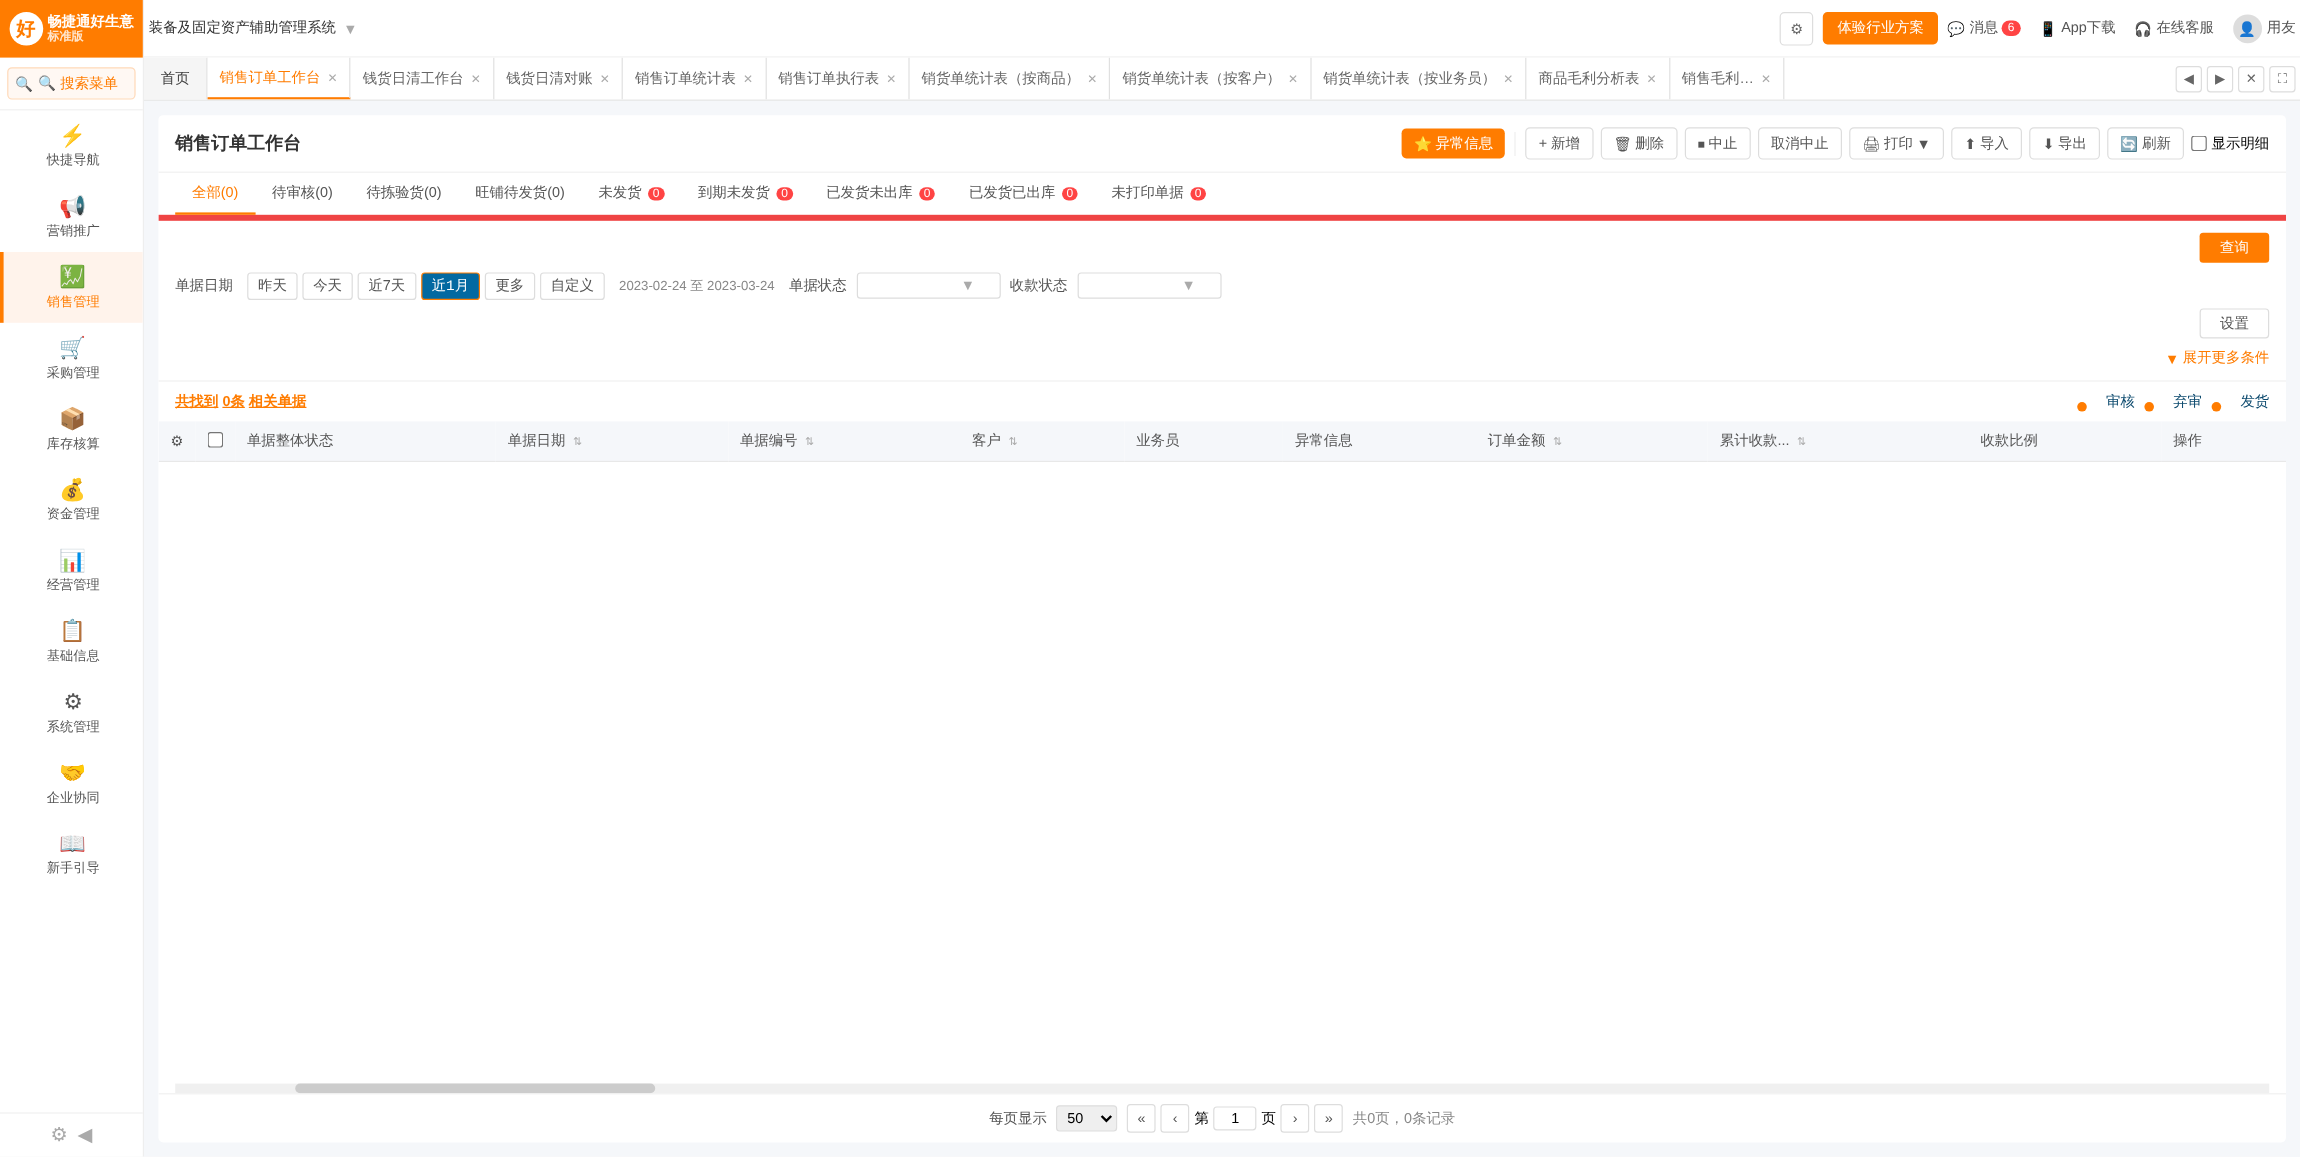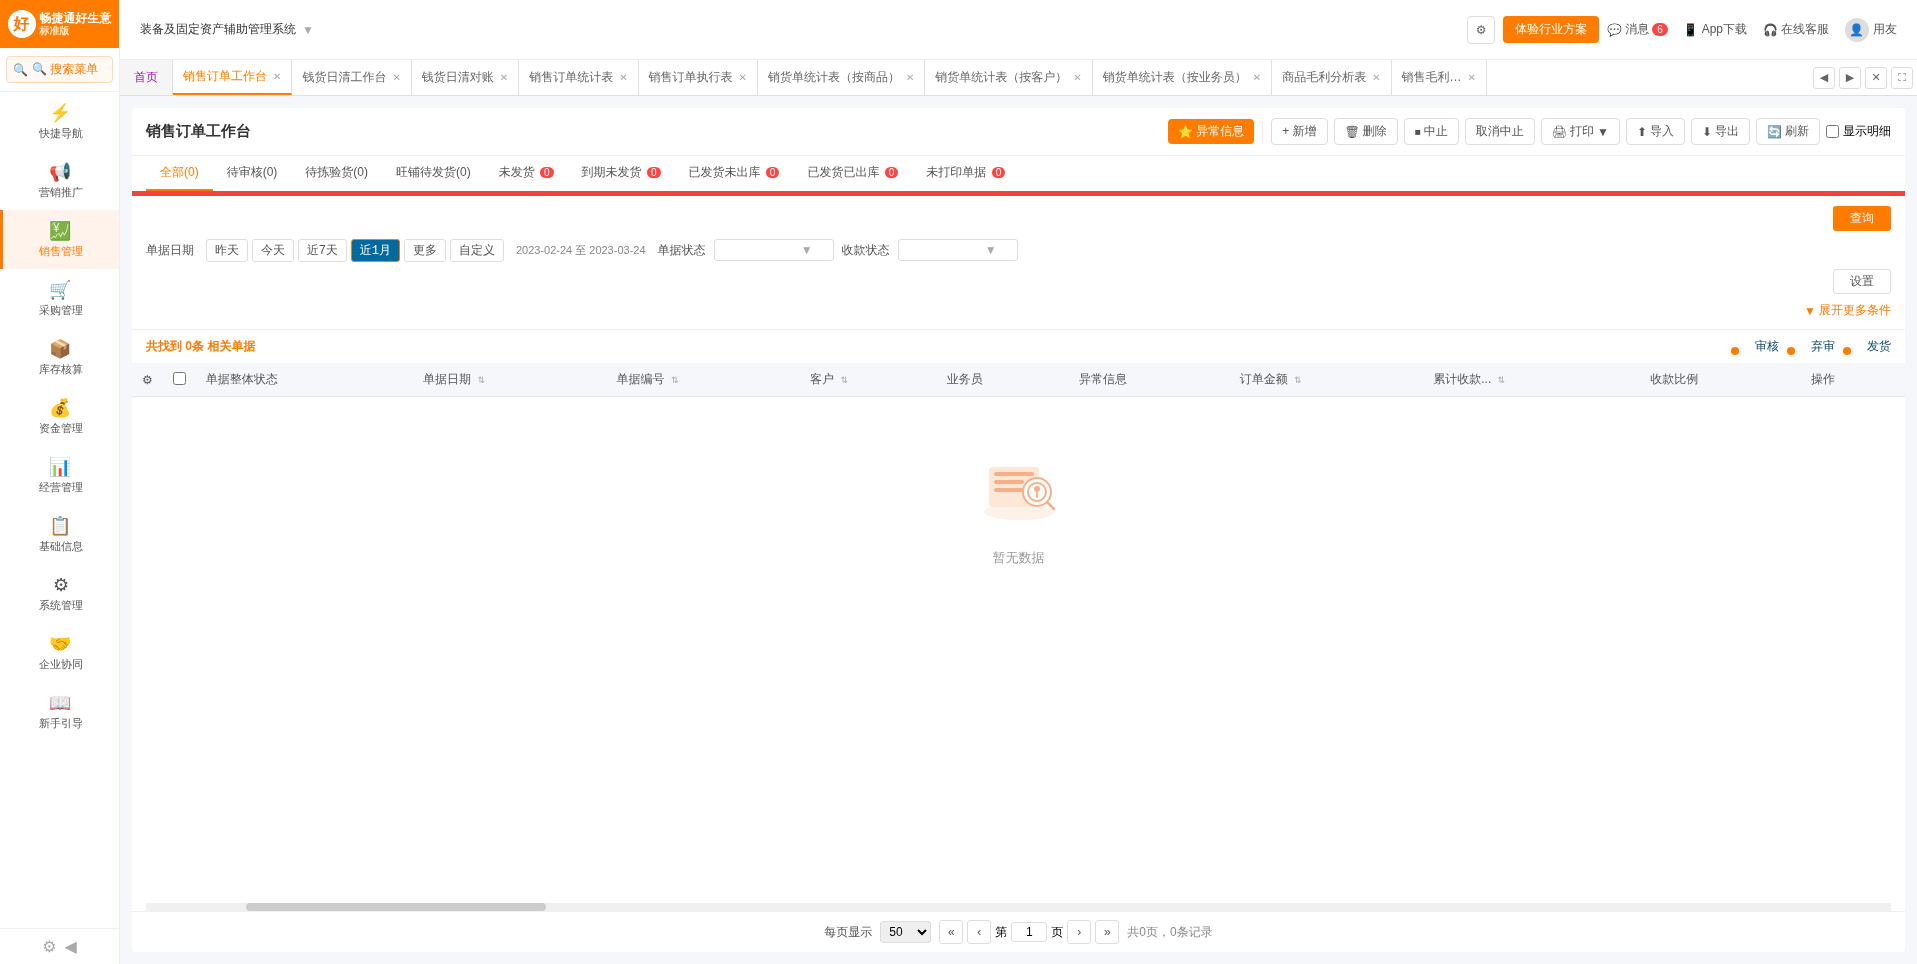--- a/index.html
+++ b/index.html
@@ -76,26 +76,26 @@
       color: #aaa;
       cursor: pointer;
       font-size: 16px;
     }
 
     
     .main { flex: 1; display: flex; flex-direction: column; overflow: hidden; }
 
     
     .topbar {
-      height: 60px;
+      height: 48px;
       background: #fff;
       border-bottom: 1px solid #eee;
       display: flex;
       align-items: center;
-      padding: 0 20px;
+      padding: 0 4px;
       gap: 8px;
       flex-shrink: 0;
     }
     .topbar-system {
       flex: 1;
       display: flex;
       align-items: center;
       gap: 6px;
       color: #333;
       font-size: 13px;
@@ -151,21 +151,21 @@
       display: flex;
       align-items: stretch;
       flex-shrink: 0;
       overflow: hidden;
     }
     .tab-home {
       padding: 0 14px;
       display: flex;
       align-items: center;
       background: #f5f5f5;
-      color: #a21caf;
+      color: #404040;
       cursor: pointer;
       border-right: 1px solid #e0e0e0;
       font-size: 12px;
       flex-shrink: 0;
     }
     .tab {
       padding: 0 10px;
       display: flex;
       align-items: center;
       gap: 4px;
@@ -376,21 +376,21 @@
       flex-direction: column;
       overflow: hidden;
     }
     .table-toolbar {
       padding: 8px 14px;
       display: flex;
       align-items: center;
       justify-content: space-between;
     }
     .table-count { color: #555; font-size: 12px; }
-    .table-count span { color: #ff7c00; font-weight: bold; }
+    .table-count span { color: #ff7c00; font-weight: bold; text-decoration: underline; }
     .table-batch-btns { display: flex; gap: 8px; align-items: center; }
     .batch-btn {
       display: flex; align-items: flex-end; gap: 16px;
       color: #0c4a6e;
       cursor: pointer;
       font-size: 12px;
     }
     .batch-btn-dot { width: 8px; height: 8px; border-radius: 50%; }
 
     .table-wrapper { flex: 1; overflow: auto; }
@@ -788,35 +788,20 @@
                 </th>
                 <th>
                   <span>操作</span>
                 </th>
               </tr>
             </thead>
             <tbody>
             </tbody>
           </table>
 
-          <div class="empty-state">
-            <svg class="empty-icon" viewBox="0 0 100 100" xmlns="http://www.w3.org/2000/svg">
-              <ellipse cx="50" cy="75" rx="35" ry="8" fill="#fde8d8" opacity="0.6"></ellipse>
-              <rect x="20" y="30" width="50" height="40" rx="4" fill="#fde8d8"></rect>
-              <rect x="25" y="35" width="40" height="4" rx="2" fill="#f5b08a"></rect>
-              <rect x="25" y="43" width="30" height="4" rx="2" fill="#f5b08a"></rect>
-              <rect x="25" y="51" width="35" height="4" rx="2" fill="#f5b08a"></rect>
-              <circle cx="68" cy="55" r="14" fill="#fff" stroke="#f5b08a" stroke-width="2"></circle>
-              <circle cx="68" cy="55" r="9" fill="none" stroke="#f5b08a" stroke-width="2"></circle>
-              <line x1="78" y1="65" x2="85" y2="72" stroke="#f5b08a" stroke-width="2.5" stroke-linecap="round"></line>
-              <circle cx="68" cy="52" r="3" fill="#f5b08a"></circle>
-              <line x1="68" y1="56" x2="68" y2="60" stroke="#f5b08a" stroke-width="2" stroke-linecap="round"></line>
-            </svg>
-            <div class="empty-text">暂无数据</div>
-          </div>
         </div>
 
         <div class="horizontal-scroll">
           <div class="horizontal-scroll-thumb"></div>
         </div>
 
         <div class="pagination">
           <span class="page-size-label">每页显示</span>
           <select class="page-size-select">
             <option>10</option>

